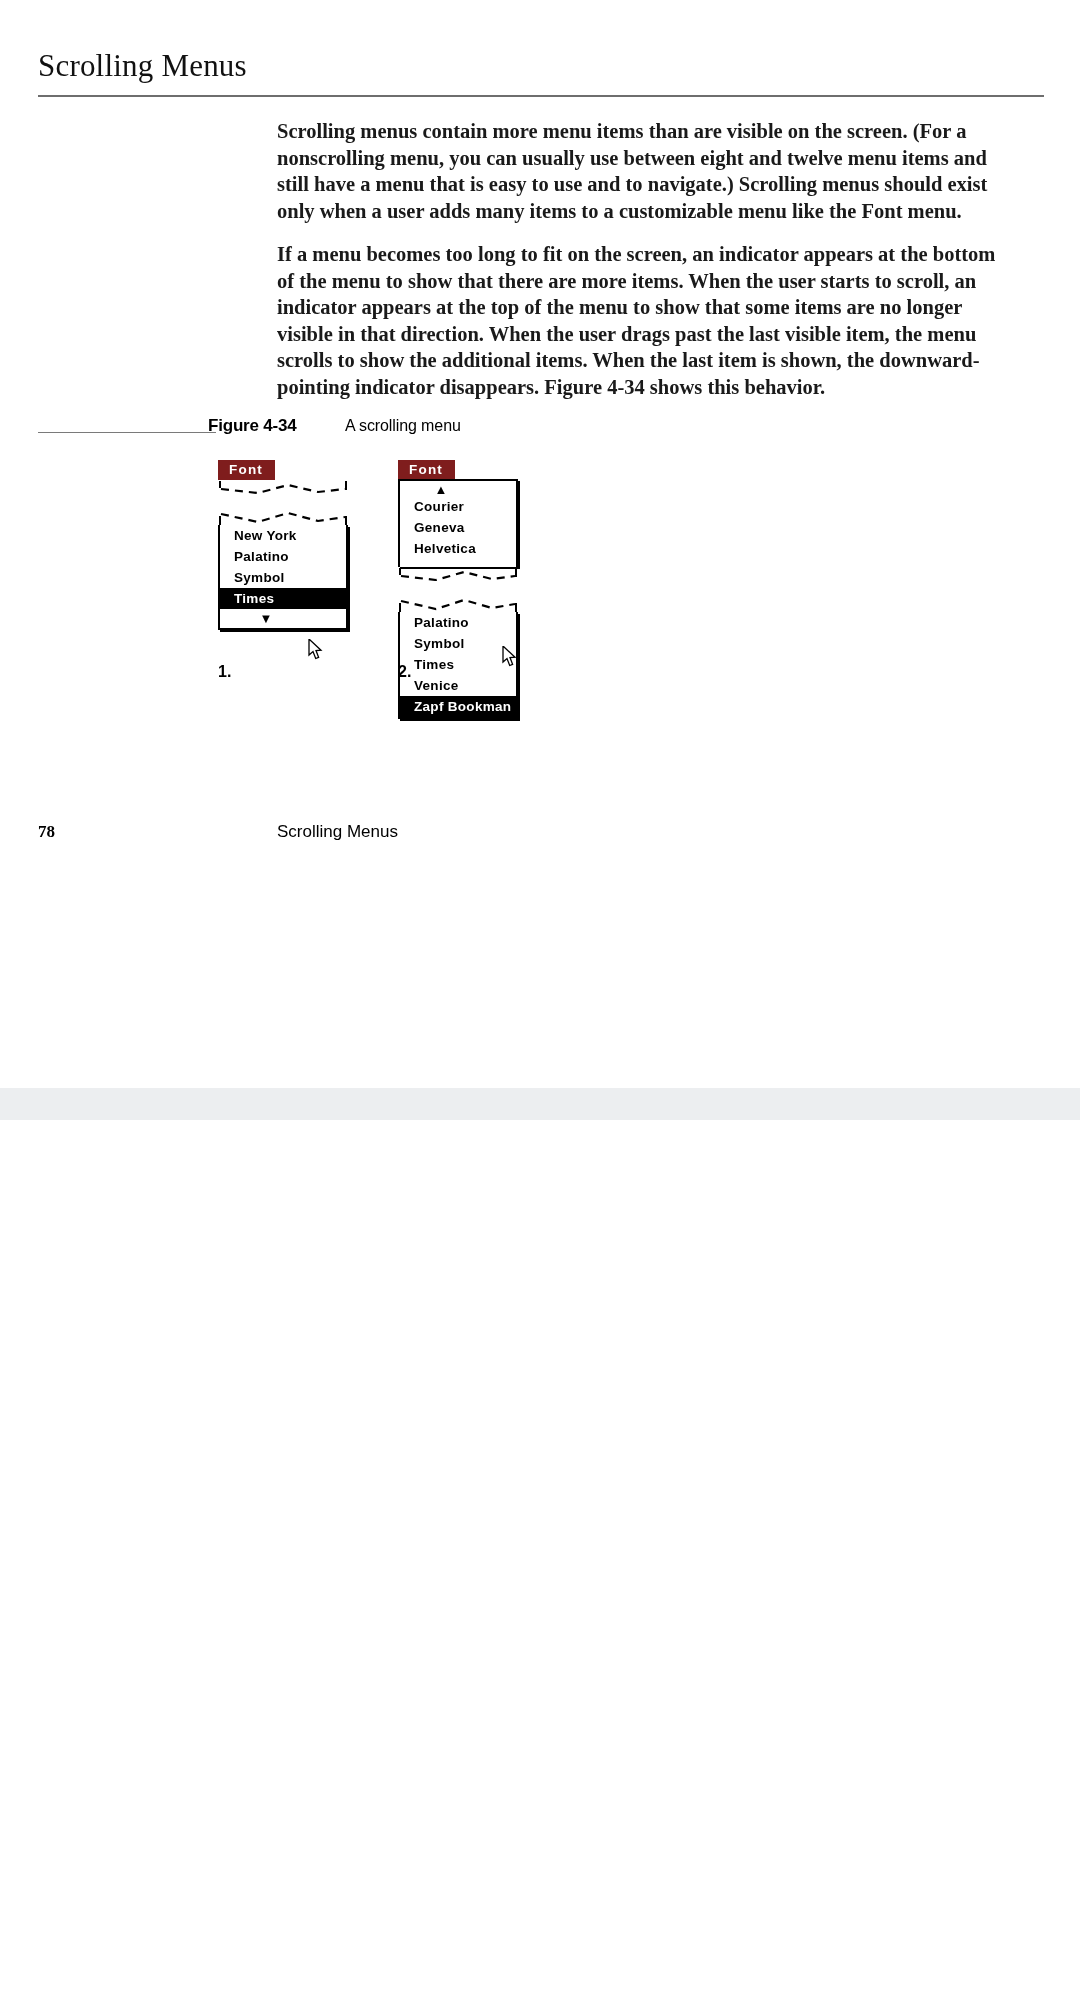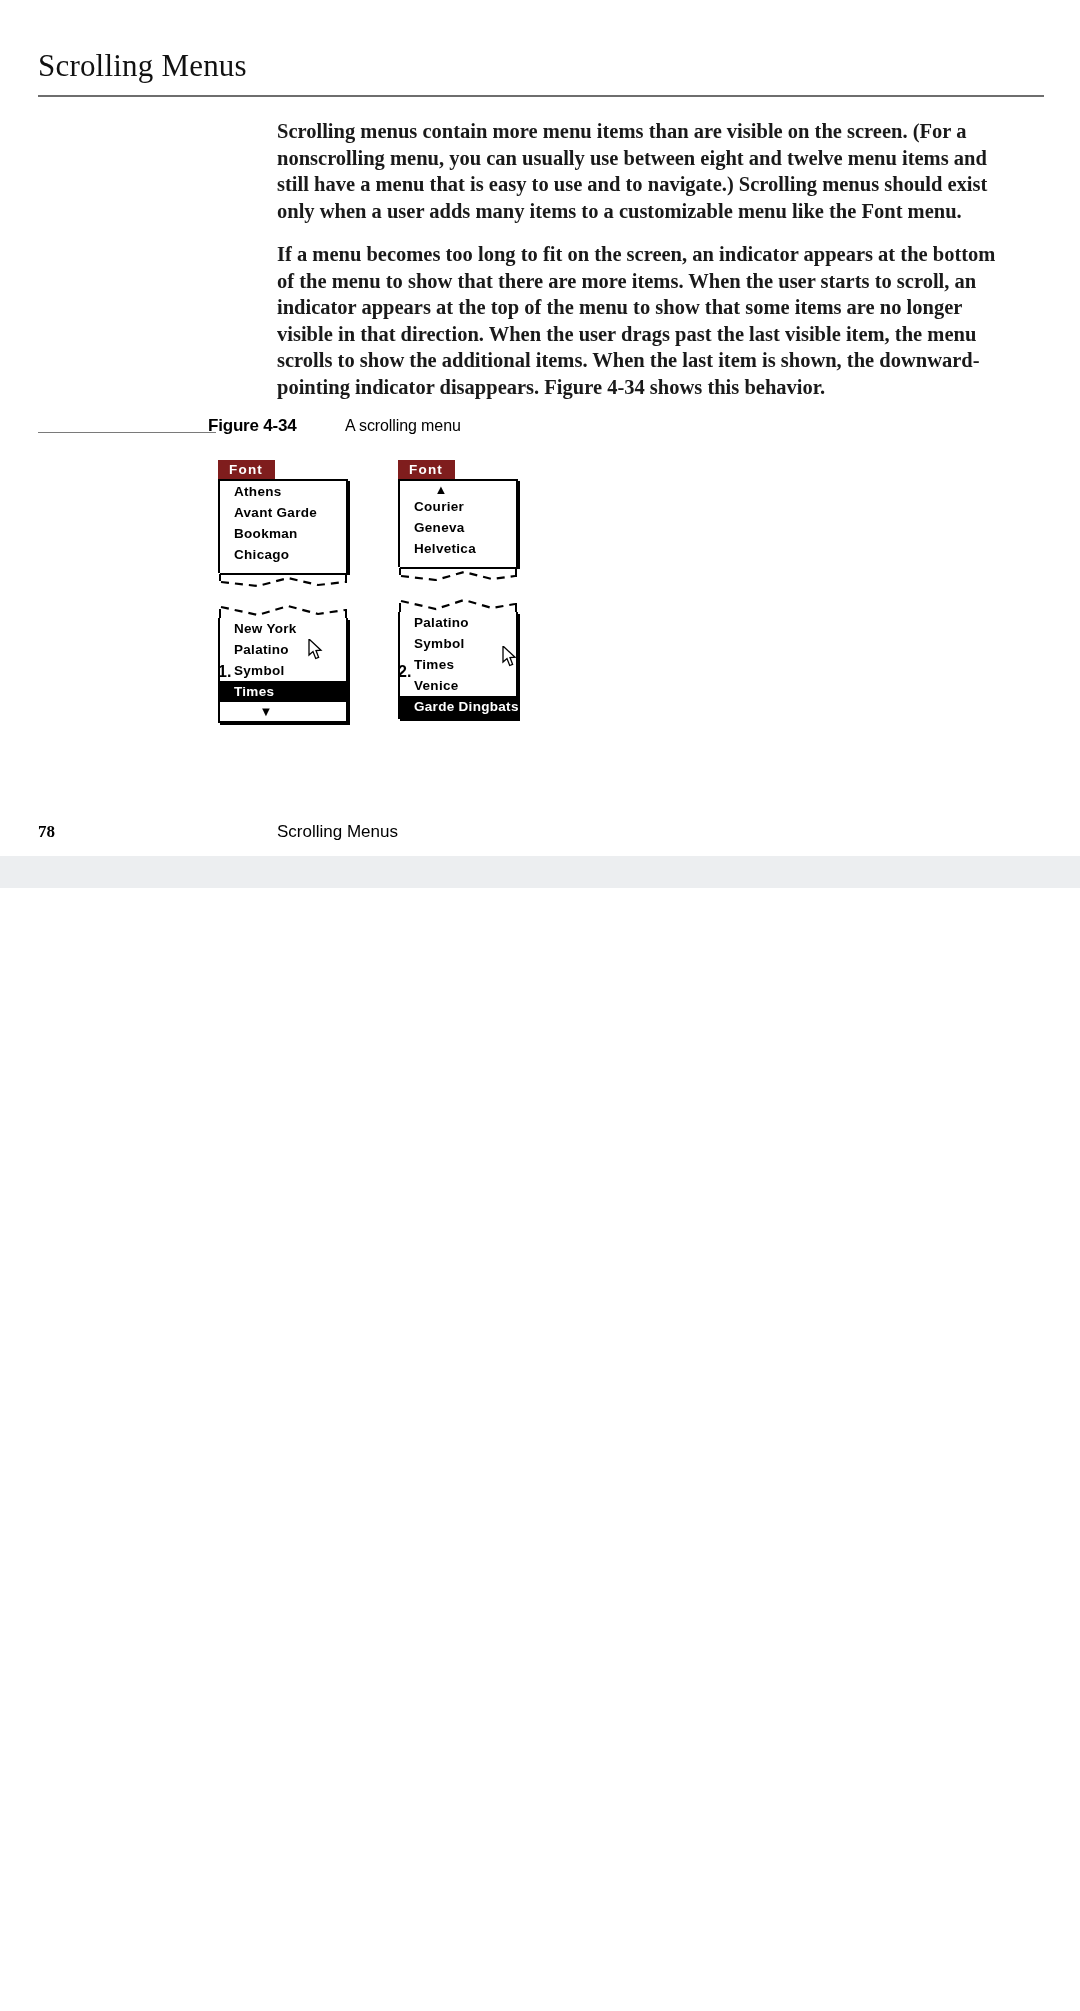--- a/index.html
+++ b/index.html
@@ -15,21 +15,21 @@
     position: relative;
     overflow: hidden;
   }
 
   .page {
     position: relative;
     width: 1080px;
     background: #ffffff;
   }
 
-  .page1 { height: 856px; }
+  .page1 { height: 1088px; }
   .gap-band {
     width: 1080px;
     height: 32px;
     background: #eceef0;
   }
   .page2 { height: 789px; }
 
   
   .section-title {
     position: absolute;
@@ -180,27 +180,20 @@
   <div class="fig-rule" style="left:38px; top:432px; width:178px;"></div>
   <div class="fig-caption" style="left:208px; top:416px;">
     <span class="fig-label">Figure 4-34</span>
     <span class="fig-text">A scrolling menu</span>
   </div>
 
   <div class="menu-group" style="left:218px; top:460px;">
 
     <div class="menu-title">Font</div>
 
-    <div class="menu-box no-bottom" style="width:130px;">
-      <div class="menu-row">Athens</div>
-      <div class="menu-row">Avant Garde</div>
-      <div class="menu-row">Bookman</div>
-      <div class="menu-row">Chicago</div>
-      <div style="height:8px;"></div>
-    </div>
     
     <div style="position:relative; width:130px; height:14px;">
       <svg width="130" height="14" viewBox="0 0 130 14">
         <path d="M2 1 L2 8 M128 1 L128 10" stroke="#000" stroke-width="2" fill="none"></path>
         <path d="M3 9 L40 13 L70 5 L100 12 L127 9" stroke="#000" stroke-width="2.2" fill="none" stroke-dasharray="8,6"></path>
       </svg>
     </div>
 
     <div style="height:18px;"></div>
 
@@ -254,21 +247,21 @@
         <path d="M3 2 L38 10 L66 1 L94 9 L117 5" stroke="#000" stroke-width="2.2" fill="none" stroke-dasharray="8,6"></path>
         <path d="M2 4 L2 13 M118 4 L118 13" stroke="#000" stroke-width="2" fill="none"></path>
       </svg>
     </div>
 
     <div class="menu-box no-top" style="width:120px; margin-top:-1px;">
       <div class="menu-row">Palatino</div>
       <div class="menu-row">Symbol</div>
       <div class="menu-row">Times</div>
       <div class="menu-row">Venice</div>
-      <div class="menu-row selected">Garde Dingbats</div>
+      <div class="menu-row selected">Zapf Bookman</div>
     </div>
 
     <div class="cursor" style="left:104px; top:186px;">
       <svg width="15" height="21" viewBox="0 0 15 21">
         <path d="M1 0 L1 16 L5 12.5 L7.7 19.5 L10.6 18.3 L8 11.6 L13 11.2 Z" fill="#fff" stroke="#000" stroke-width="1.3"></path>
       </svg>
     </div>
 
     <div class="step-label" style="left:0px; top:203px;">2.</div>
   </div>

